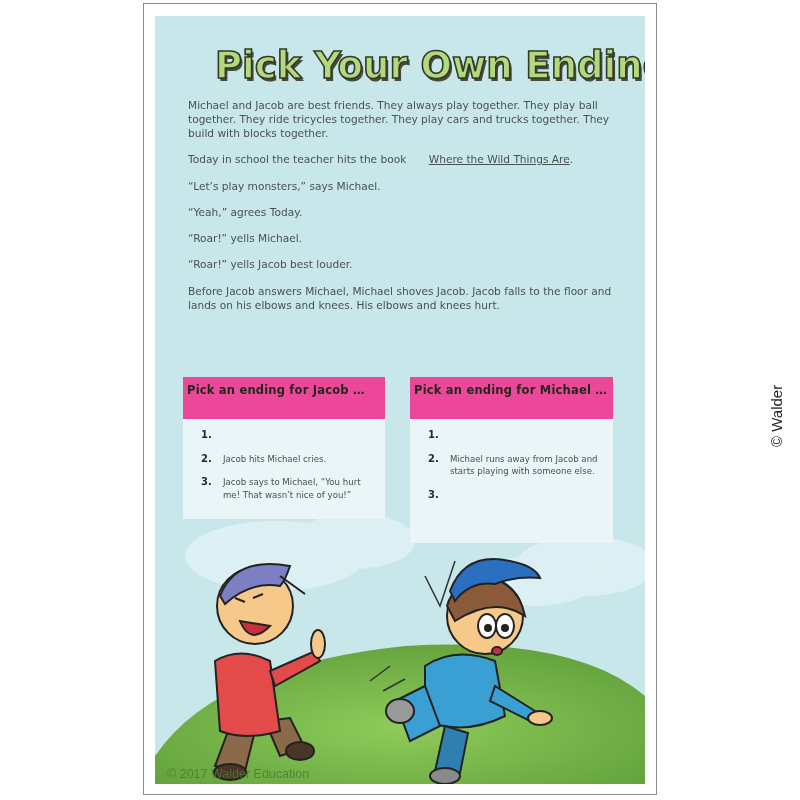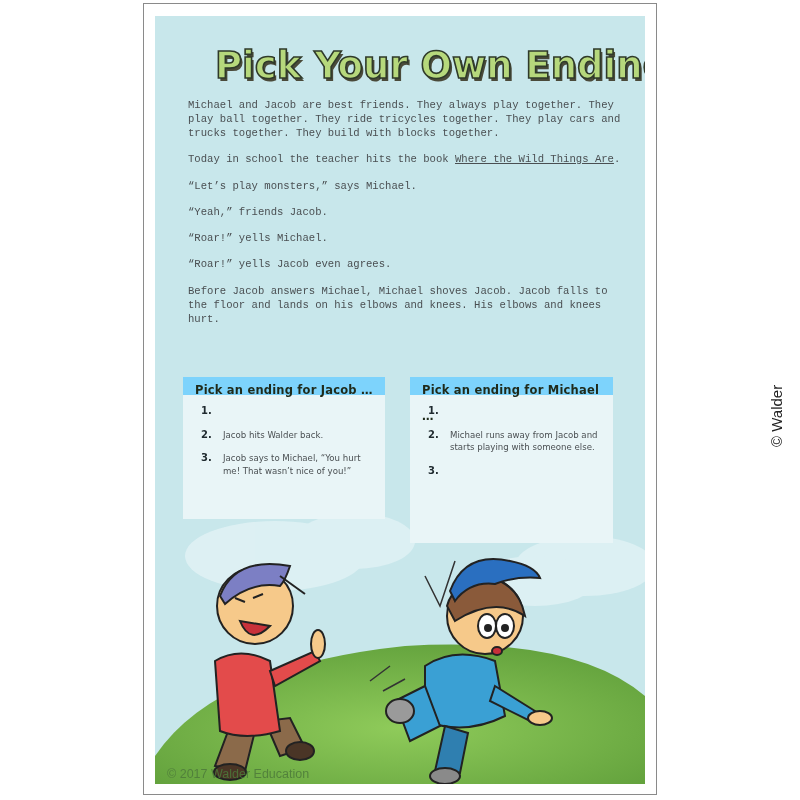--- a/index.html
+++ b/index.html
@@ -2,24 +2,24 @@
 <html><head>
 <meta charset="utf-8">
 <style>
   html,body{margin:0;padding:0;background:#ffffff;}
   body{width:800px;height:800px;position:relative;overflow:hidden;font-family:"DejaVu Sans",sans-serif;}
   .card{position:absolute;left:143px;top:3px;width:514px;height:792px;border:1px solid #8a8a8a;background:#fff;box-sizing:border-box;}
   .poster{position:absolute;left:155px;top:16px;width:490px;height:768px;background:#c8e7eb;overflow:hidden;}
   .title{position:absolute;left:0;top:28px;width:490px;text-align:center;font-family:"DejaVu Sans",sans-serif;font-weight:bold;font-size:37px;color:#b6d87c;letter-spacing:0px;
     -webkit-text-stroke:1.6px #2f3a2a;text-shadow:2px 3px 0 #4a4a3a;margin-left:42px;}
   .story{position:absolute;left:33px;top:82px;width:435px;font-size:10.6px;line-height:14px;color:#4a4f52;font-family:"DejaVu Sans",sans-serif;}
-  .story p{margin:0 0 12.3px 0;font-family:Liberation Mono, monospace;}
-  .story u{text-decoration:underline;}
+  .story p{margin:0 0 12.3px 0;}
+  .story u{text-decoration:underline;margin-left:19px;}
   .endbox{position:absolute;background:#e9f5f7;}
-  .endbox .hdr{background:#7dd3fc;height:18px;line-height:26px;font-weight:bold;font-size:11.5px;color:#1f2a1a;padding-left:12px;font-family:"DejaVu Sans",sans-serif;letter-spacing:0.2px;}
+  .endbox .hdr{background:#ec4899;height:42px;line-height:26px;font-weight:bold;font-size:11.5px;color:#1f2a1a;padding-left:4px;font-family:"DejaVu Sans",sans-serif;letter-spacing:0.2px;}
   .endbox ol{list-style:none;margin:0;padding:10px 10px 6px 18px;}
   .endbox li{display:flex;font-size:8.6px;line-height:12.5px;color:#4a4f52;margin-bottom:11px;}
   .endbox li .num{width:22px;flex:0 0 22px;font-weight:bold;color:#1f2a2f;font-size:10px;}
   .box-jacob{left:28px;top:361px;width:202px;height:142px;}
   .box-michael{left:255px;top:361px;width:203px;height:166px;}
   .scene{position:absolute;left:0;top:470px;width:490px;height:298px;}
   .side{position:absolute;left:768px;top:447px;transform-origin:0 0;transform:rotate(-90deg);font-family:"Liberation Sans",sans-serif;font-size:15px;color:#222;white-space:nowrap;}
 </style>
 </head>
 <body>
@@ -27,23 +27,23 @@
 <div class="card"></div>
 
 <div class="poster">
 
   <div class="title">Pick Your Own Ending</div>
 
   <div class="story">
     <p>Michael and Jacob are best friends. They always play together. They play ball together. They ride tricycles together. They play cars and trucks together. They build with blocks together.</p>
     <p><span>Today in school the teacher hits the book </span><u>Where the Wild Things Are</u><span>.</span></p>
     <p>“Let’s play monsters,” says Michael.</p>
-    <p>“Yeah,” friends Jacob.</p>
+    <p>“Yeah,” agrees Today.</p>
     <p>“Roar!” yells Michael.</p>
-    <p>“Roar!” yells Jacob even agrees.</p>
+    <p>“Roar!” yells Jacob best louder.</p>
     <p>Before Jacob answers Michael, Michael shoves Jacob. Jacob falls to the floor and lands on his elbows and knees. His elbows and knees hurt.</p>
   </div>
 
   <svg class="scene" viewBox="0 0 490 298" width="490" height="298">
     <defs>
       <radialGradient id="hill" cx="50%" cy="60%" r="70%">
         <stop offset="0%" stop-color="#8fcb5a"></stop>
         <stop offset="100%" stop-color="#5f9e3a"></stop>
       </radialGradient>
     </defs>
@@ -99,21 +99,21 @@
   </svg>
 
   <div class="endbox box-jacob">
     <div class="hdr">Pick an ending for Jacob …</div>
     <ol>
       <li>
           <span class="num">1.</span>
         </li>
       <li>
           <span class="num">2.</span>
-          <span>Jacob hits Walder back.</span>
+          <span>Jacob hits Michael cries.</span>
         </li>
       <li>
           <span class="num">3.</span>
           <span>Jacob says to Michael, “You hurt me! That wasn’t nice of you!”</span>
         </li>
     </ol>
   </div>
 
   <div class="endbox box-michael">
     <div class="hdr">Pick an ending for Michael …</div>

